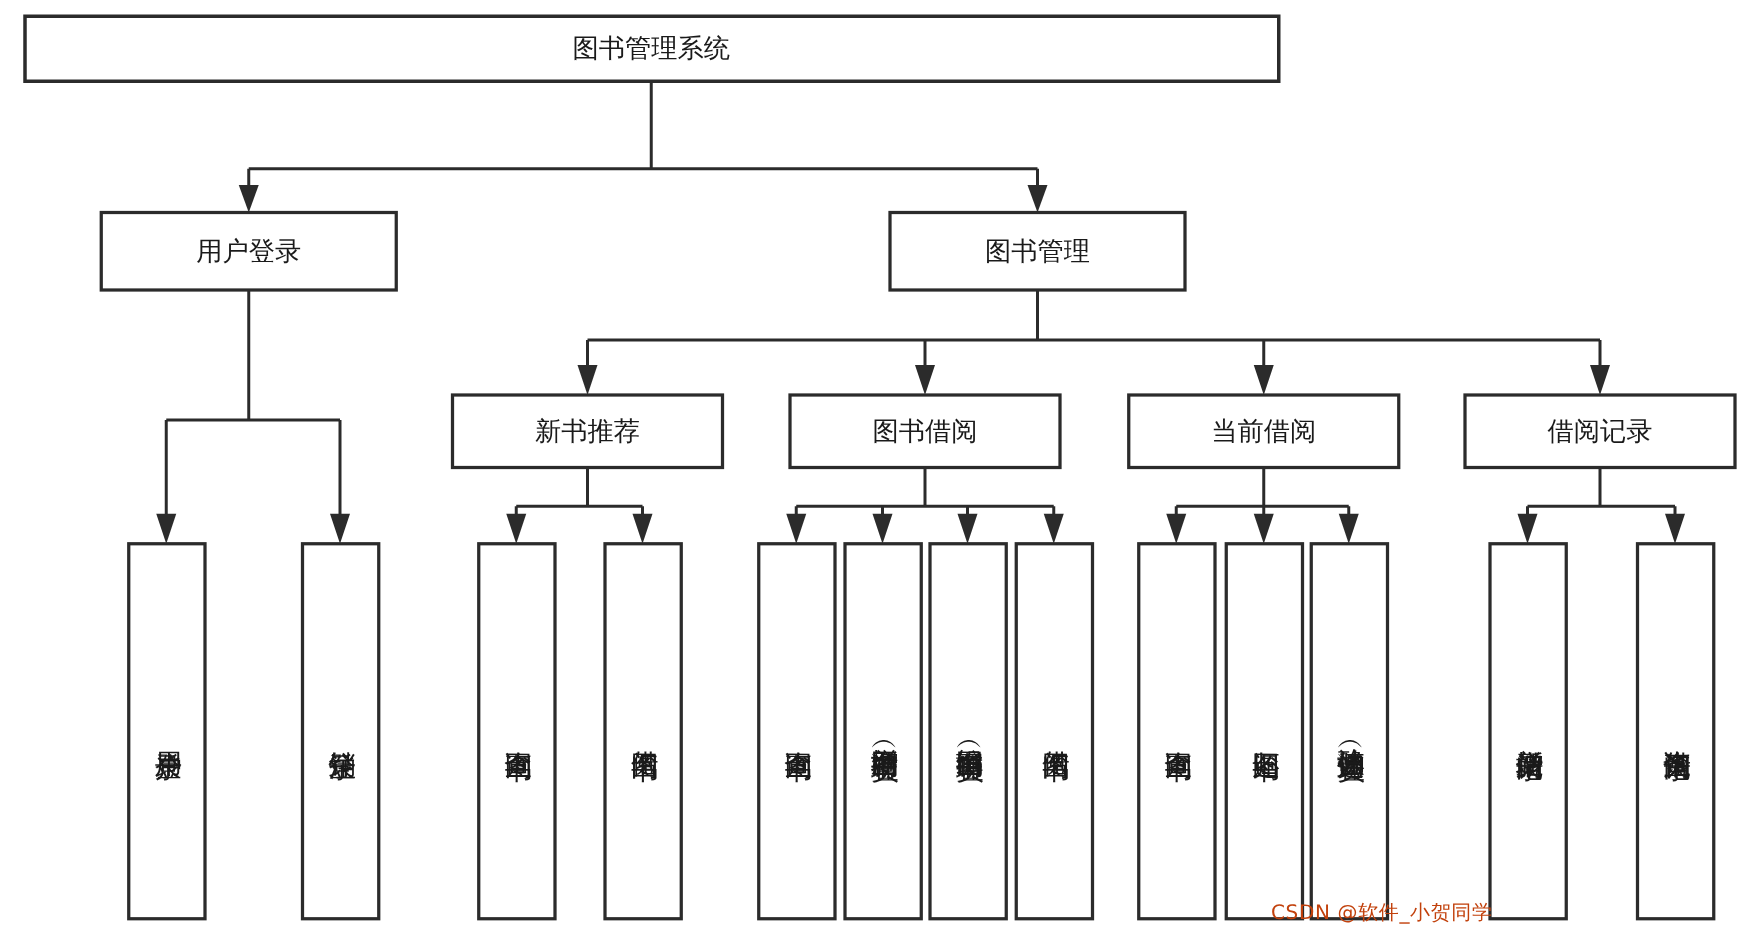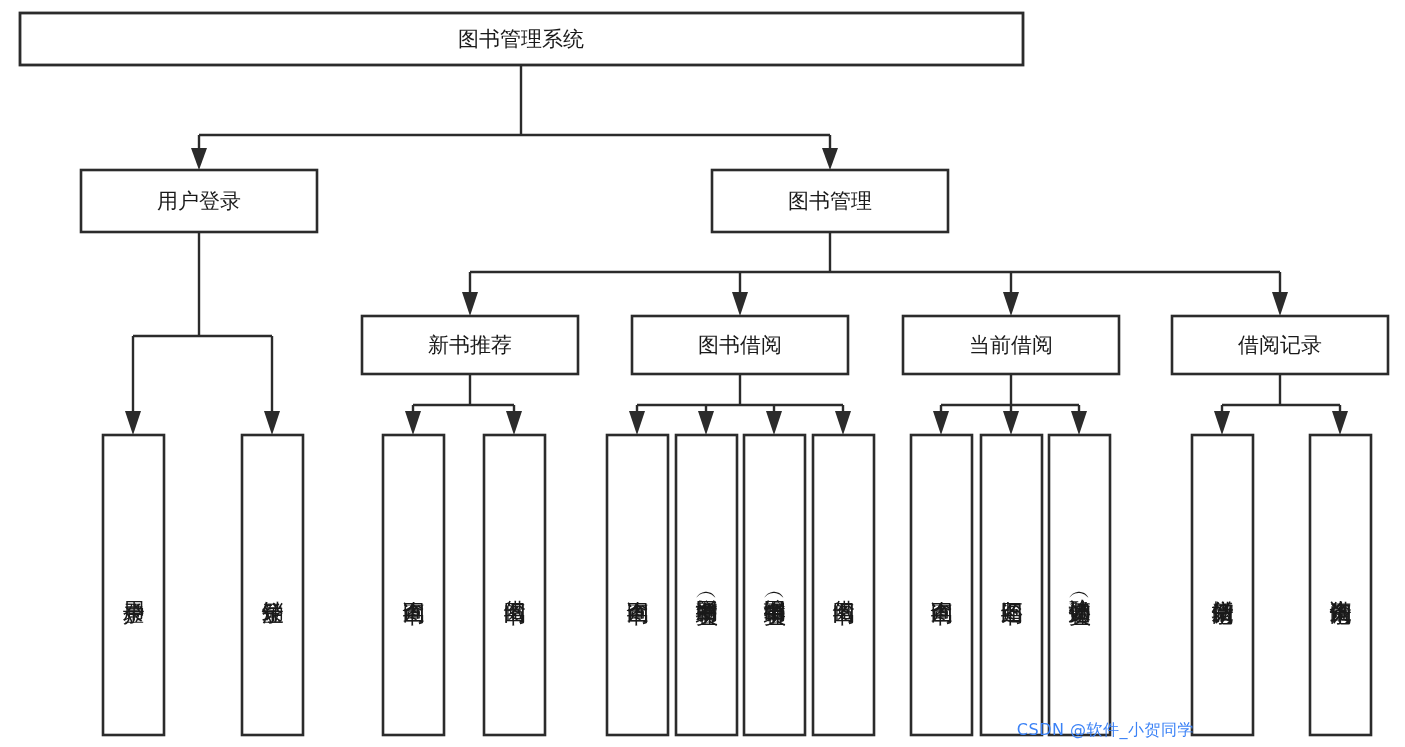--- a/index.html
+++ b/index.html
@@ -69,21 +69,21 @@
     letter-spacing: 1px;
     white-space: nowrap;
     text-align: center;
   }
   .watermark {
     position: absolute;
     right: 10px;
     bottom: 6px;
     font-family: "DejaVu Sans", "Liberation Sans", sans-serif;
     font-size: 16px;
-    color: #3b82f6;
+    color: #c2410c;
     letter-spacing: 0.5px;
     user-select: none;
   }
 </style>
 </head>
 <body>
 
 <div id="diagram-root">
 
   <svg class="flow" viewBox="0 0 1405 747">

